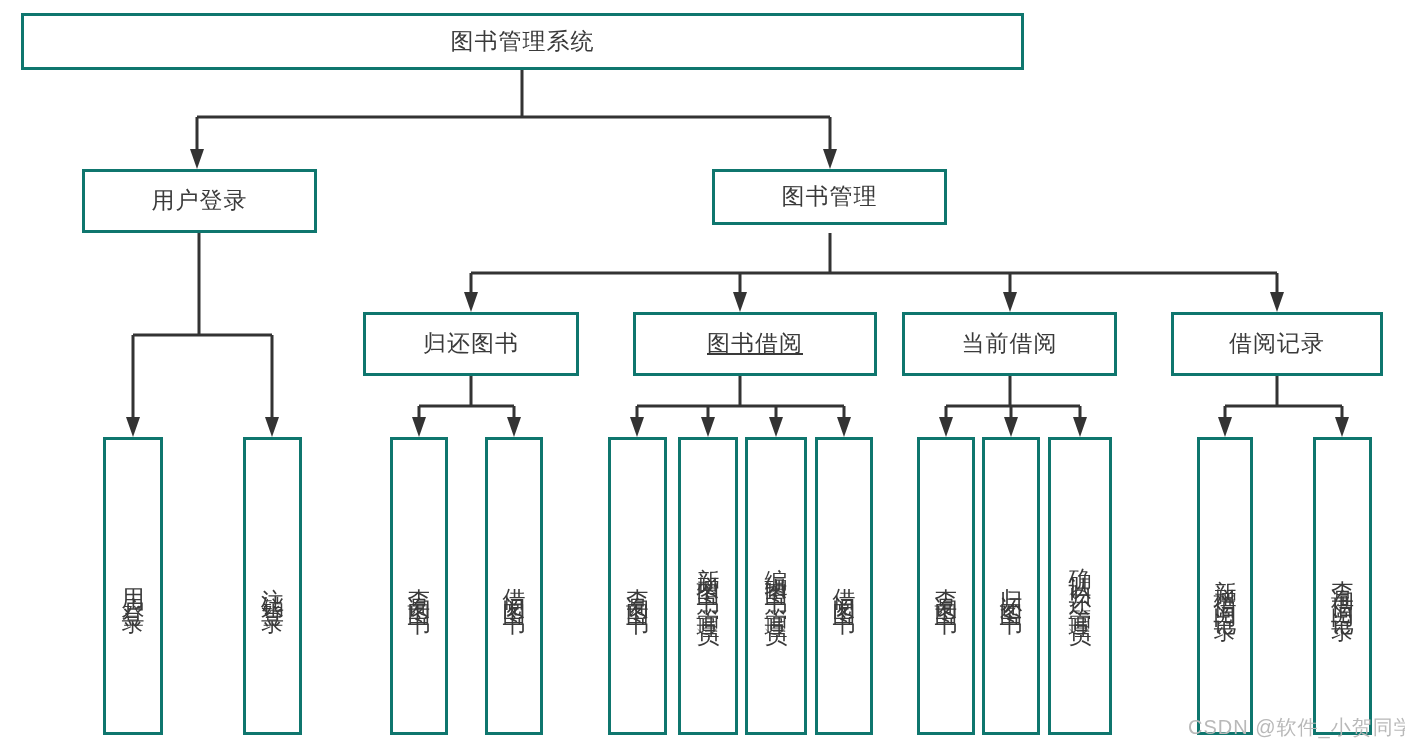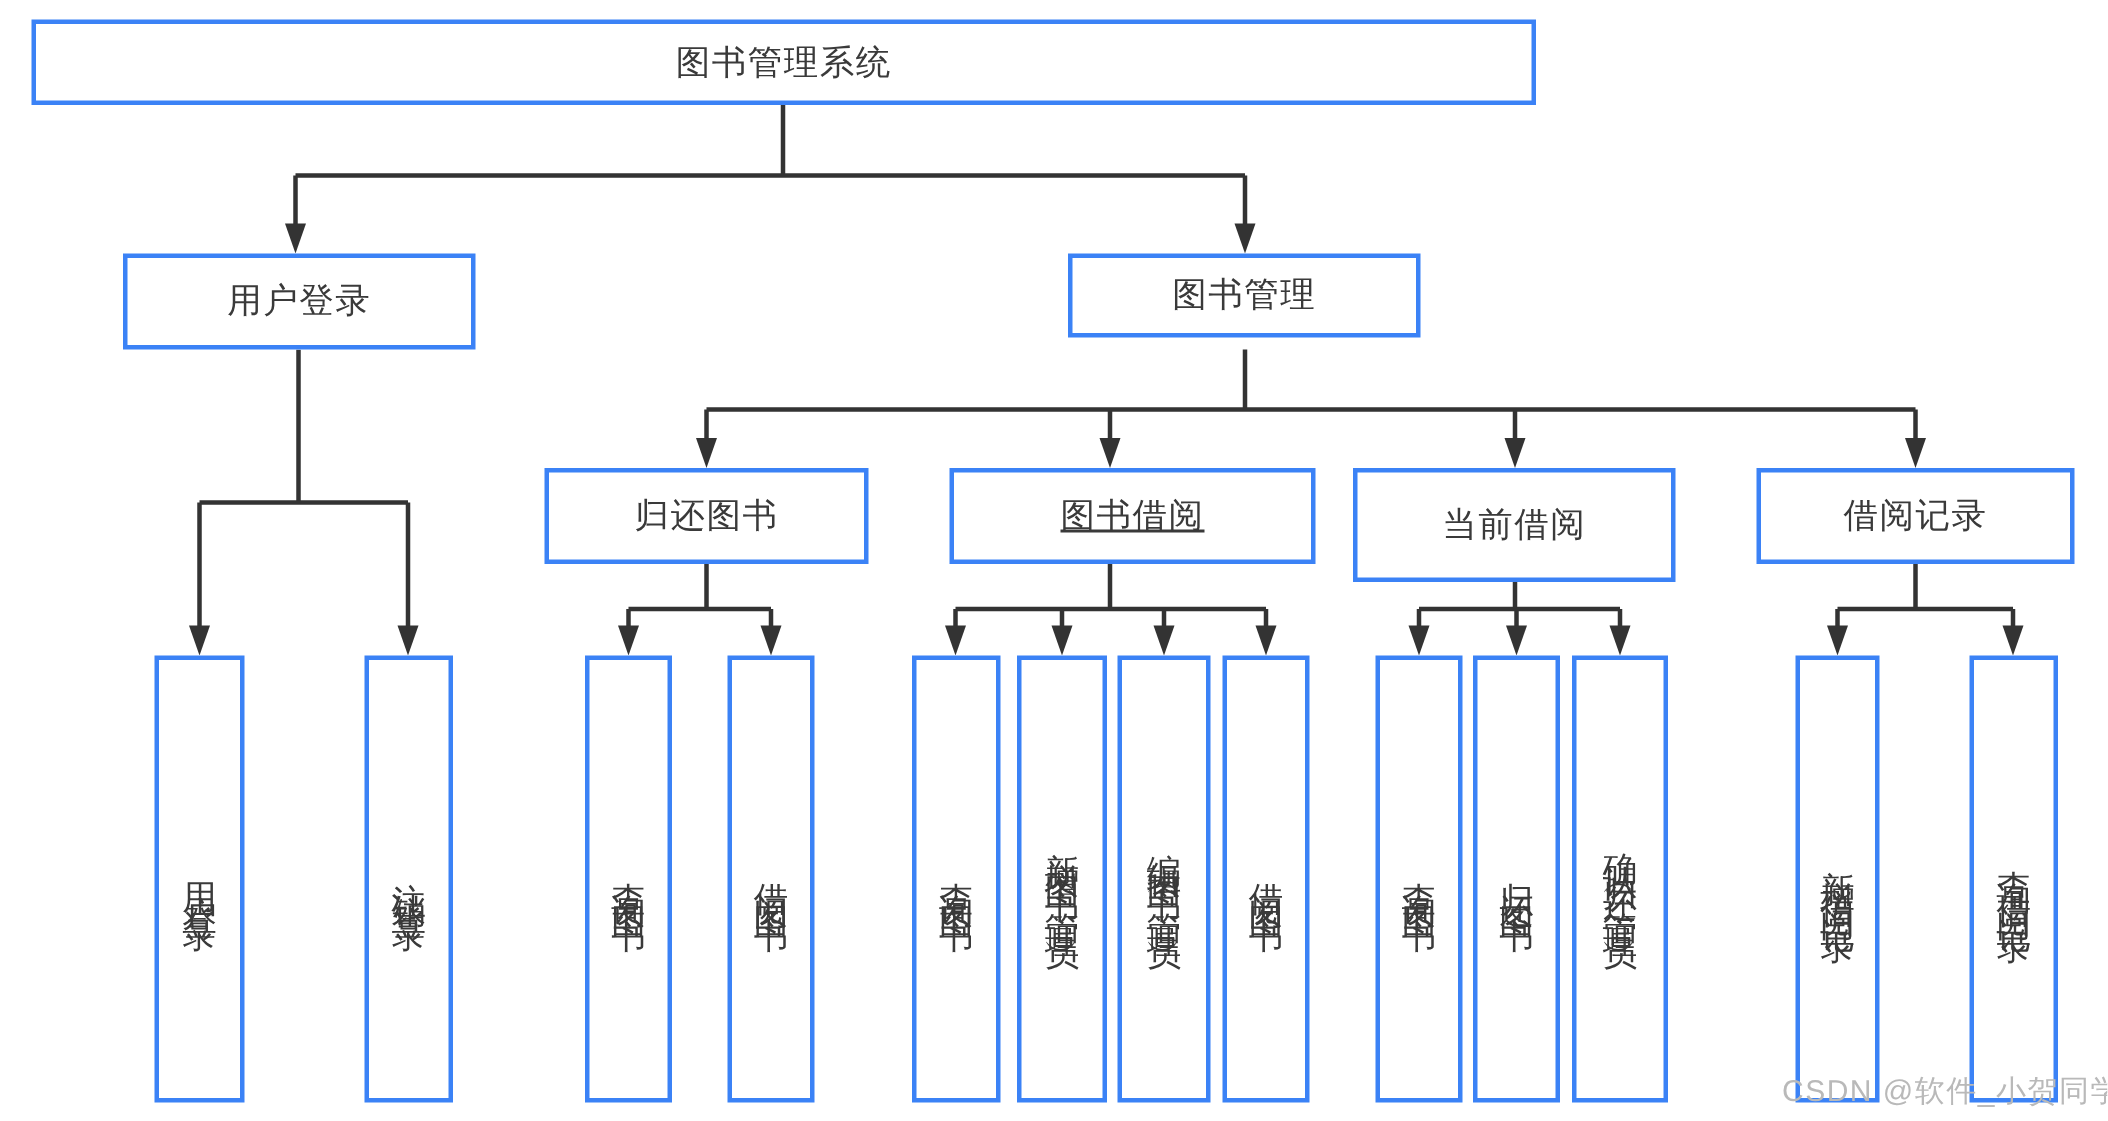--- a/index.html
+++ b/index.html
@@ -17,40 +17,40 @@
   }
   svg.connectors {
     position: absolute;
     left: 0; top: 0;
     width: 1405px;
     height: 747px;
   }
   .box {
     position: absolute;
     box-sizing: border-box;
-    border: 3px solid #3b82f6;
+    border: 3px solid #0f766e;
     background: #ffffff;
     color: #3a3a3a;
     display: flex;
     align-items: center;
     justify-content: center;
     font-size: 23px;
     letter-spacing: 1px;
     text-align: center;
     line-height: 1.2;
   }
   
   .n-root   { left: 21px;  top: 13px;  width: 1003px; height: 57px; }
   
   .n-login  { left: 82px;  top: 169px; width: 235px; height: 64px; }
   .n-mgmt   { left: 712px; top: 169px; width: 235px; height: 56px; }
   
   .n-newbook { left: 363px;  top: 312px; width: 216px; height: 64px; }
   .n-borrow  { left: 633px;  top: 312px; width: 244px; height: 64px; text-decoration: underline; }
-  .n-current { left: 902px;  top: 312px; width: 215px; height: 76px; }
+  .n-current { left: 902px;  top: 312px; width: 215px; height: 64px; }
   .n-records { left: 1171px; top: 312px; width: 212px; height: 64px; }
   
   .leaf {
     top: 437px;
     height: 298px;
     writing-mode: vertical-rl;
     text-orientation: mixed;
     font-size: 23px;
     letter-spacing: 8px;
     line-height: 1;

